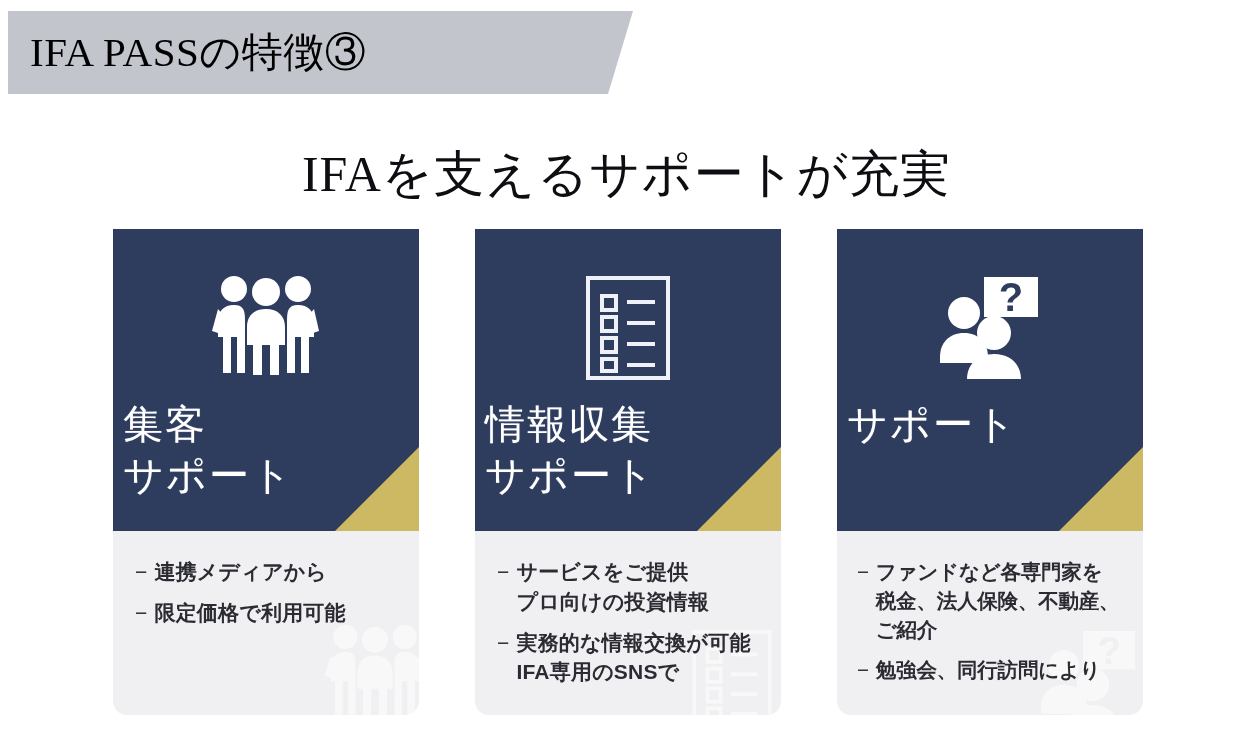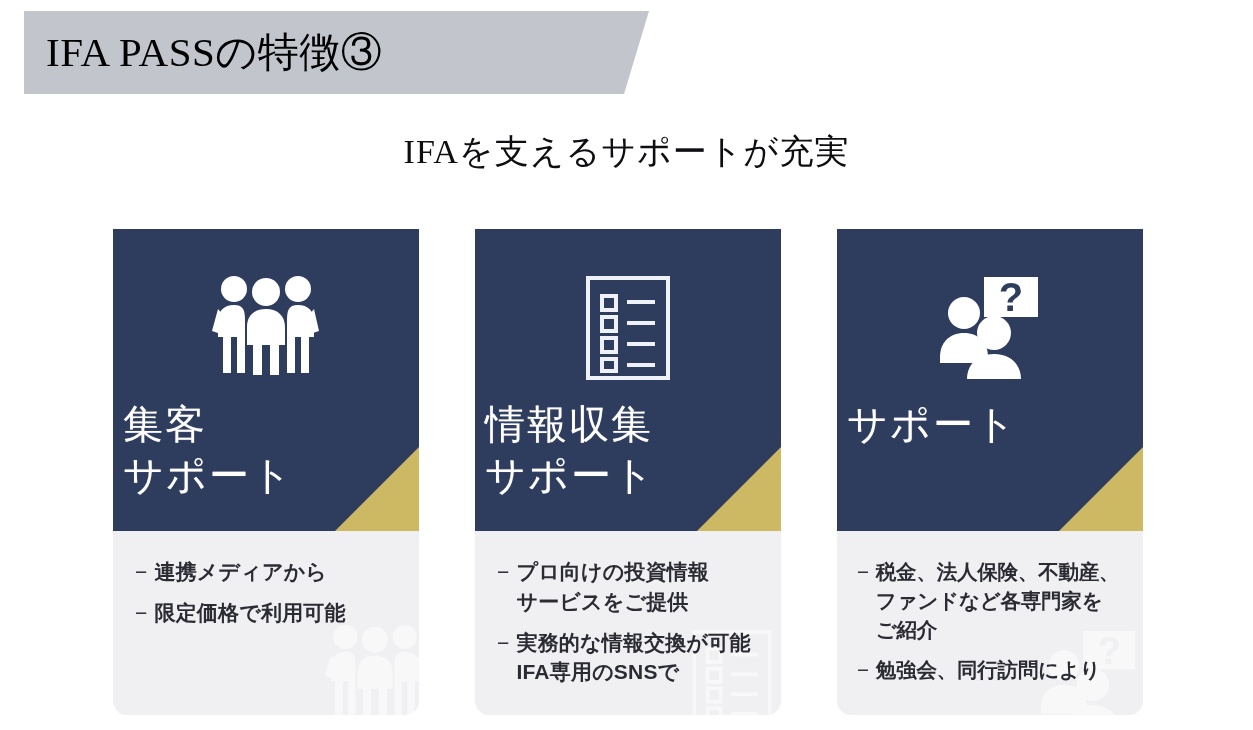--- a/index.html
+++ b/index.html
@@ -5,41 +5,41 @@
   html,body{margin:0;padding:0;}
   body{
     width:1253px;height:730px;
     background:#ffffff;
     font-family:"Liberation Sans","DejaVu Sans",sans-serif;
     overflow:hidden;position:relative;
   }
 
   
   #title-banner{
-    position:absolute;left:24px;top:11px;
+    position:absolute;left:8px;top:11px;
     width:625px;height:83px;
     background:#c2c5cc;
     clip-path:polygon(0 0, 100% 0, 96% 100%, 0 100%);
     display:flex;align-items:center;
   }
   #title-text{
     margin-left:22px;
     font-family:"Liberation Serif","DejaVu Serif",serif;
     font-size:41px;line-height:1;
     color:#000000;
     letter-spacing:0.5px;
     white-space:nowrap;
   }
 
   
   #main-heading{
-    position:absolute;left:0;top:133px;width:1253px;
+    position:absolute;left:0;top:147px;width:1253px;
     text-align:center;
     font-family:"Liberation Serif","DejaVu Serif",serif;
-    font-size:34px;line-height:1.1;
+    font-size:50px;line-height:1.1;
     color:#0d0d12;
     letter-spacing:1px;
   }
 
   
   #cards{
     position:absolute;left:113px;top:229px;
     width:1030px;
     display:flex;justify-content:space-between;
   }
@@ -222,22 +222,22 @@
           <rect x="42" y="25" width="28" height="4" fill="#ffffff"></rect>
           <rect x="42" y="46" width="28" height="4" fill="#ffffff"></rect>
           <rect x="42" y="67" width="28" height="4" fill="#ffffff"></rect>
           <rect x="42" y="88" width="28" height="4" fill="#ffffff"></rect>
         </svg>
       </div>
       <div class="bullets">
         <div class="bullet">
           <span class="dash">−</span>
           <span class="btext">
+            <span>サービスをご提供</span>
             <span>プロ向けの投資情報</span>
-            <span>サービスをご提供</span>
           </span>
         </div>
         <div class="bullet">
           <span class="dash">−</span>
           <span class="btext">
             <span>実務的な情報交換が可能</span>
             <span>IFA専用のSNSで</span>
           </span>
         </div>
       </div>
@@ -277,22 +277,22 @@
             <circle cx="56" cy="60" r="17"></circle>
             <path d="M56 81 C39 81 29 92 29 106 L83 106 C83 92 73 81 56 81 Z"></path>
           </g>
           <text x="73" y="38" font-family="'Liberation Sans',sans-serif" font-size="40" font-weight="bold" fill="#f0f0f2" text-anchor="middle">?</text>
         </svg>
       </div>
       <div class="bullets">
         <div class="bullet">
           <span class="dash">−</span>
           <span class="btext">
+            <span>ファンドなど各専門家を</span>
             <span>税金、法人保険、不動産、</span>
-            <span>ファンドなど各専門家を</span>
             <span>ご紹介</span>
           </span>
         </div>
         <div class="bullet">
           <span class="dash">−</span>
           <span class="btext">
             <span>勉強会、同行訪問により</span>
           </span>
         </div>
       </div>

